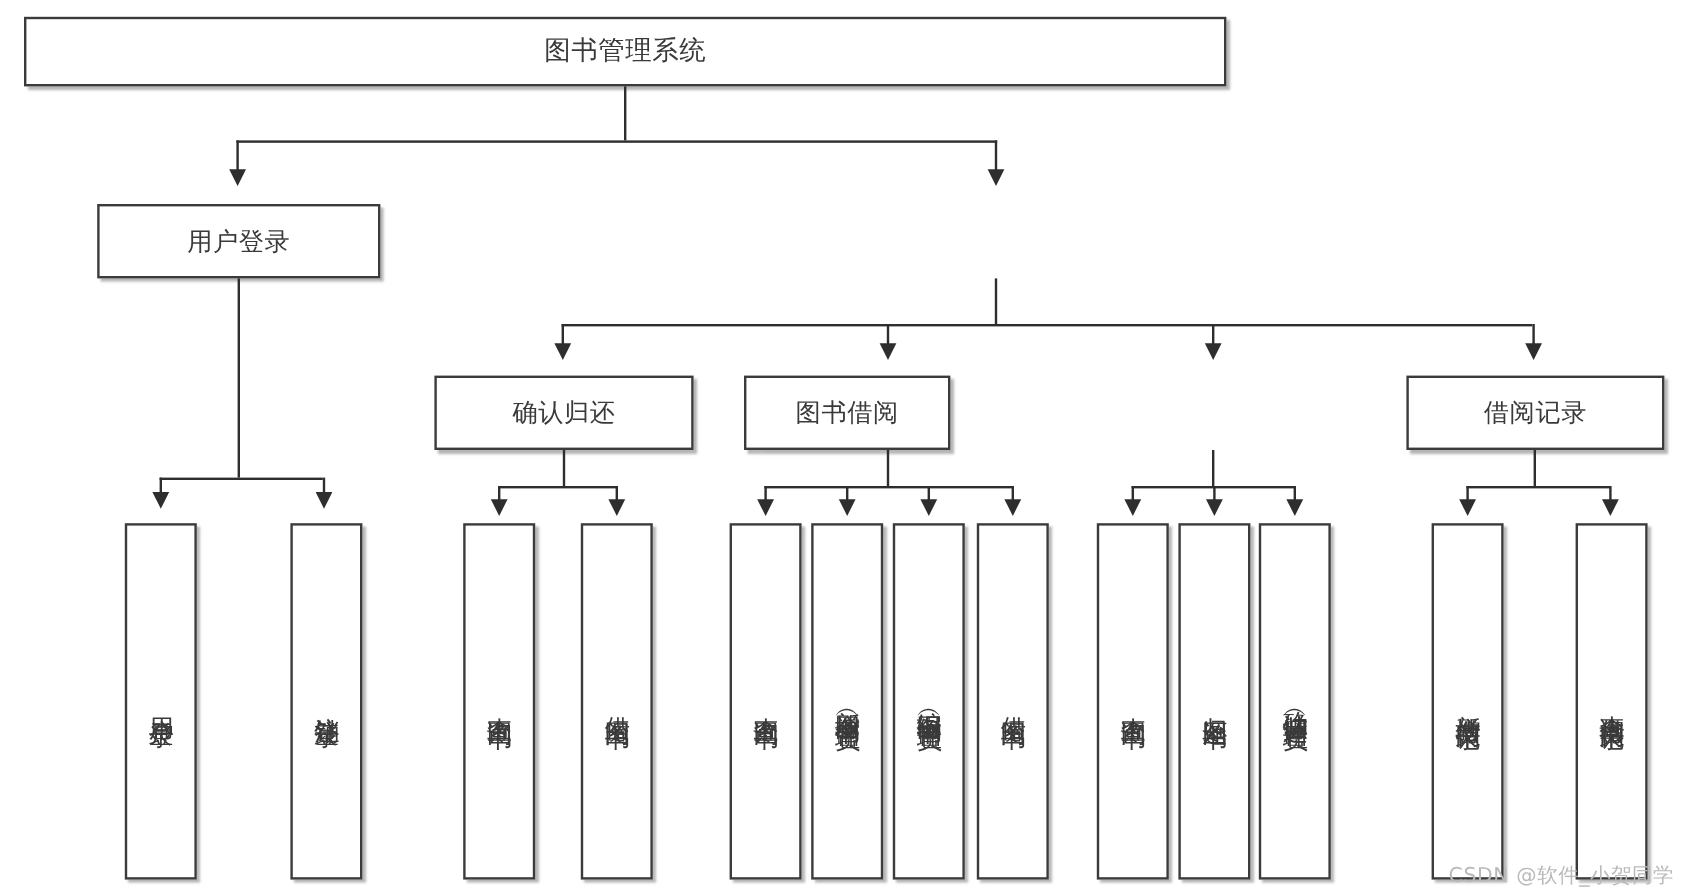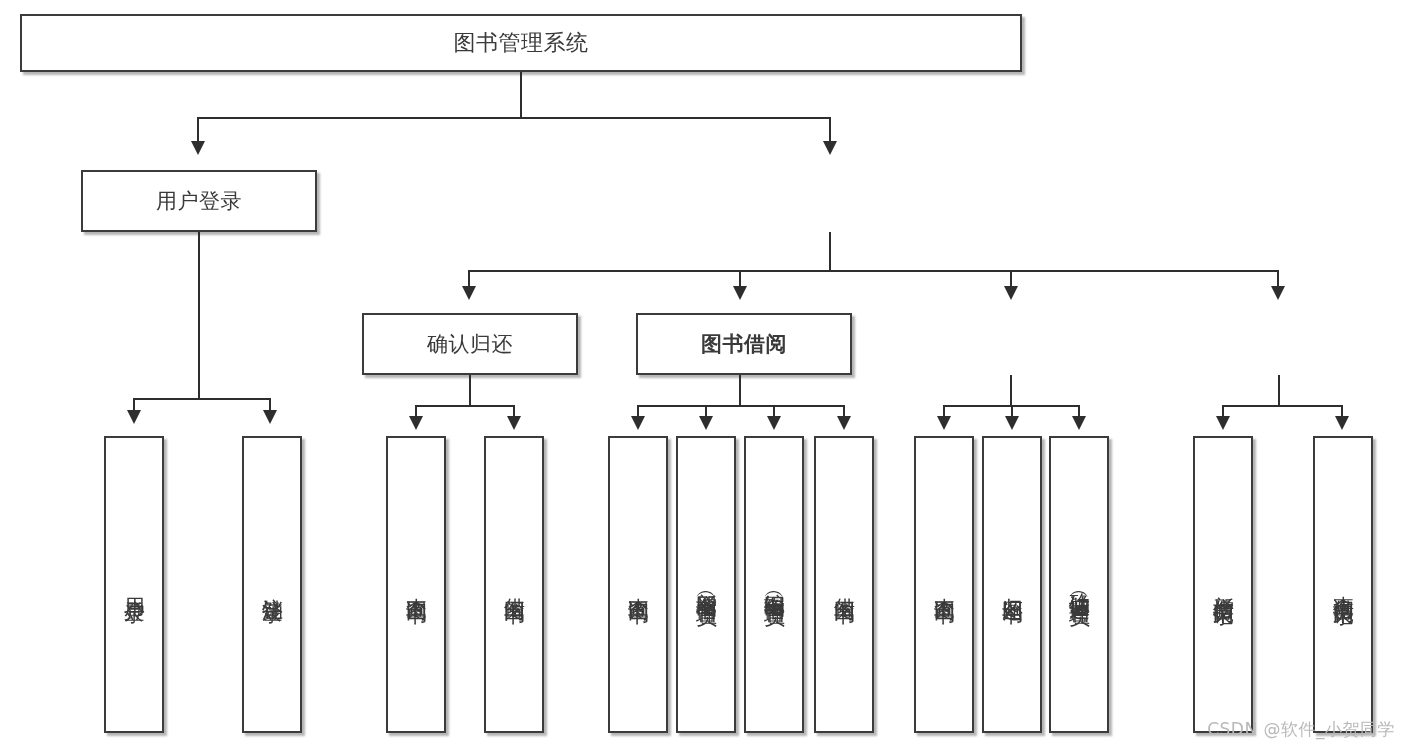--- a/index.html
+++ b/index.html
@@ -113,22 +113,25 @@
   <div class="edge v" style="left:739px; top:270px; width:2px; height:18px;"></div>
   <div class="arrow" style="left:733px; top:286px;"></div>
   <div class="edge v" style="left:1010px; top:270px; width:2px; height:18px;"></div>
   <div class="arrow" style="left:1004px; top:286px;"></div>
   <div class="edge v" style="left:1277px; top:270px; width:2px; height:18px;"></div>
   <div class="arrow" style="left:1271px; top:286px;"></div>
 
   <div class="node" style="left:362px; top:313px; width:216px; height:62px;">
     <span class="label">确认归还</span>
   </div>
-  <div class="node" style="left:636px; top:313px; width:216px; height:62px;font-weight:bold;">
+  <div class="node" style="left:620px; top:313px; width:172px; height:62px;">
     <span class="label">图书借阅</span>
+  </div>
+  <div class="node" style="left:1172px; top:313px; width:215px; height:62px;">
+    <span class="label">借阅记录</span>
   </div>
 
   <div class="edge v" style="left:469px; top:375px; width:2px; height:30px;"></div>
   <div class="edge h" style="left:415px; top:405px; width:99px; height:2px;"></div>
   <div class="edge v" style="left:415px; top:405px; width:2px; height:13px;"></div>
   <div class="arrow" style="left:409px; top:416px;"></div>
   <div class="edge v" style="left:513px; top:405px; width:2px; height:13px;"></div>
   <div class="arrow" style="left:507px; top:416px;"></div>
 
   <div class="edge v" style="left:739px; top:375px; width:2px; height:30px;"></div>

